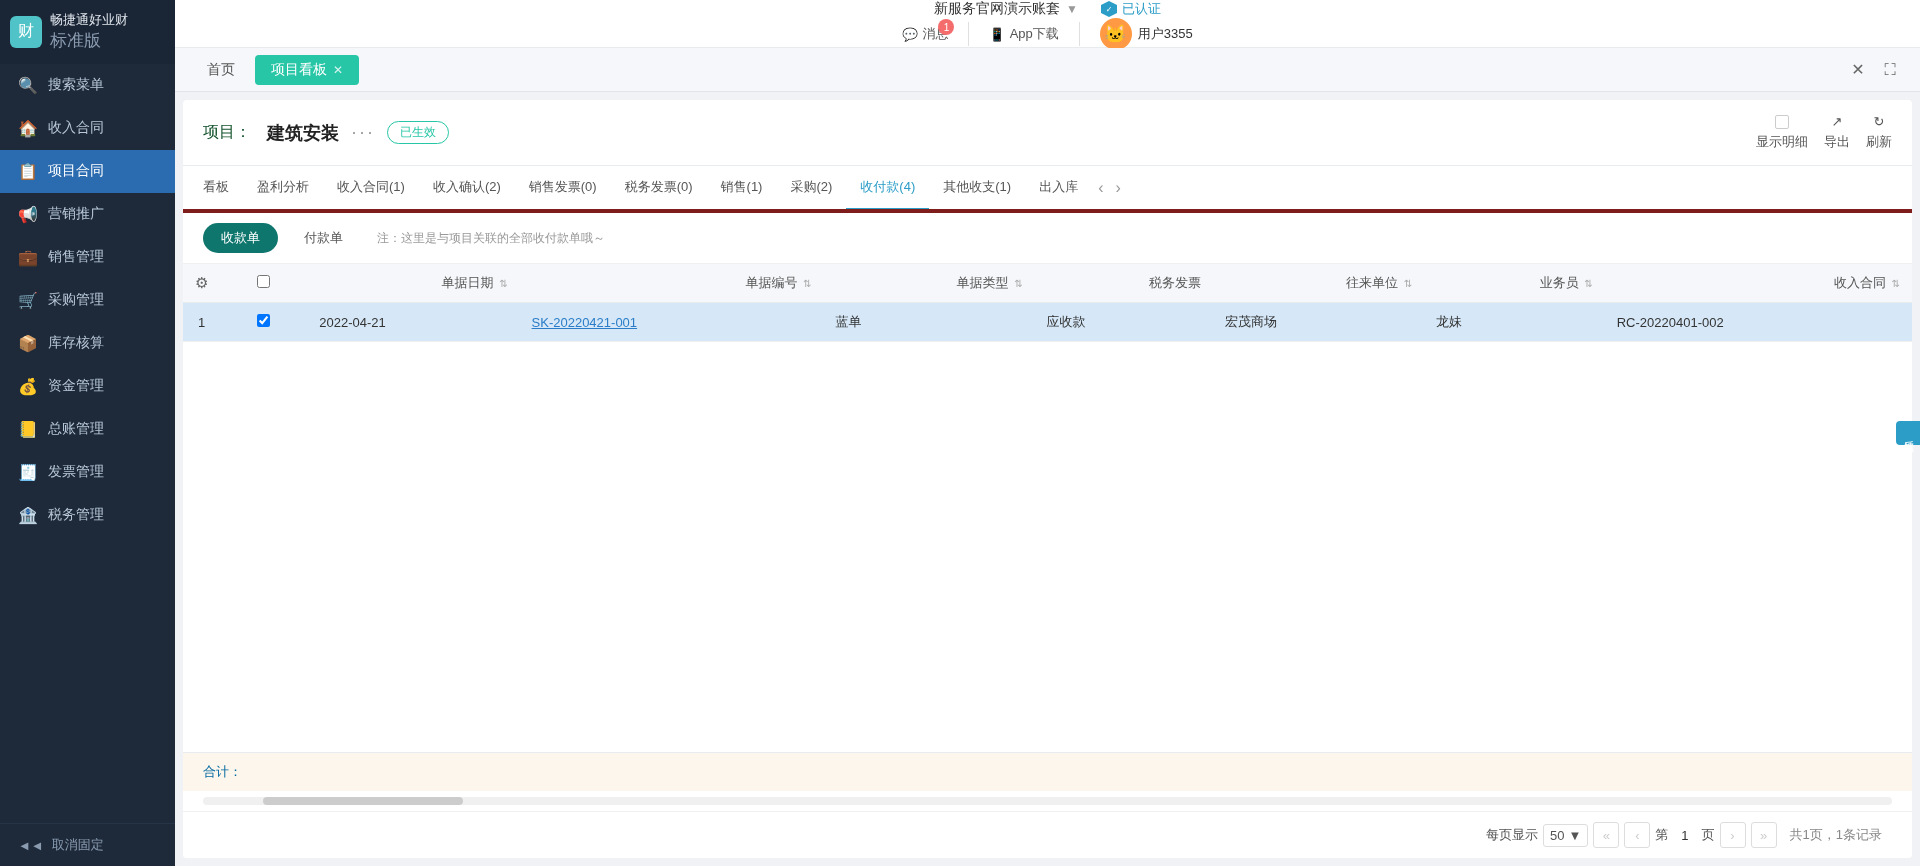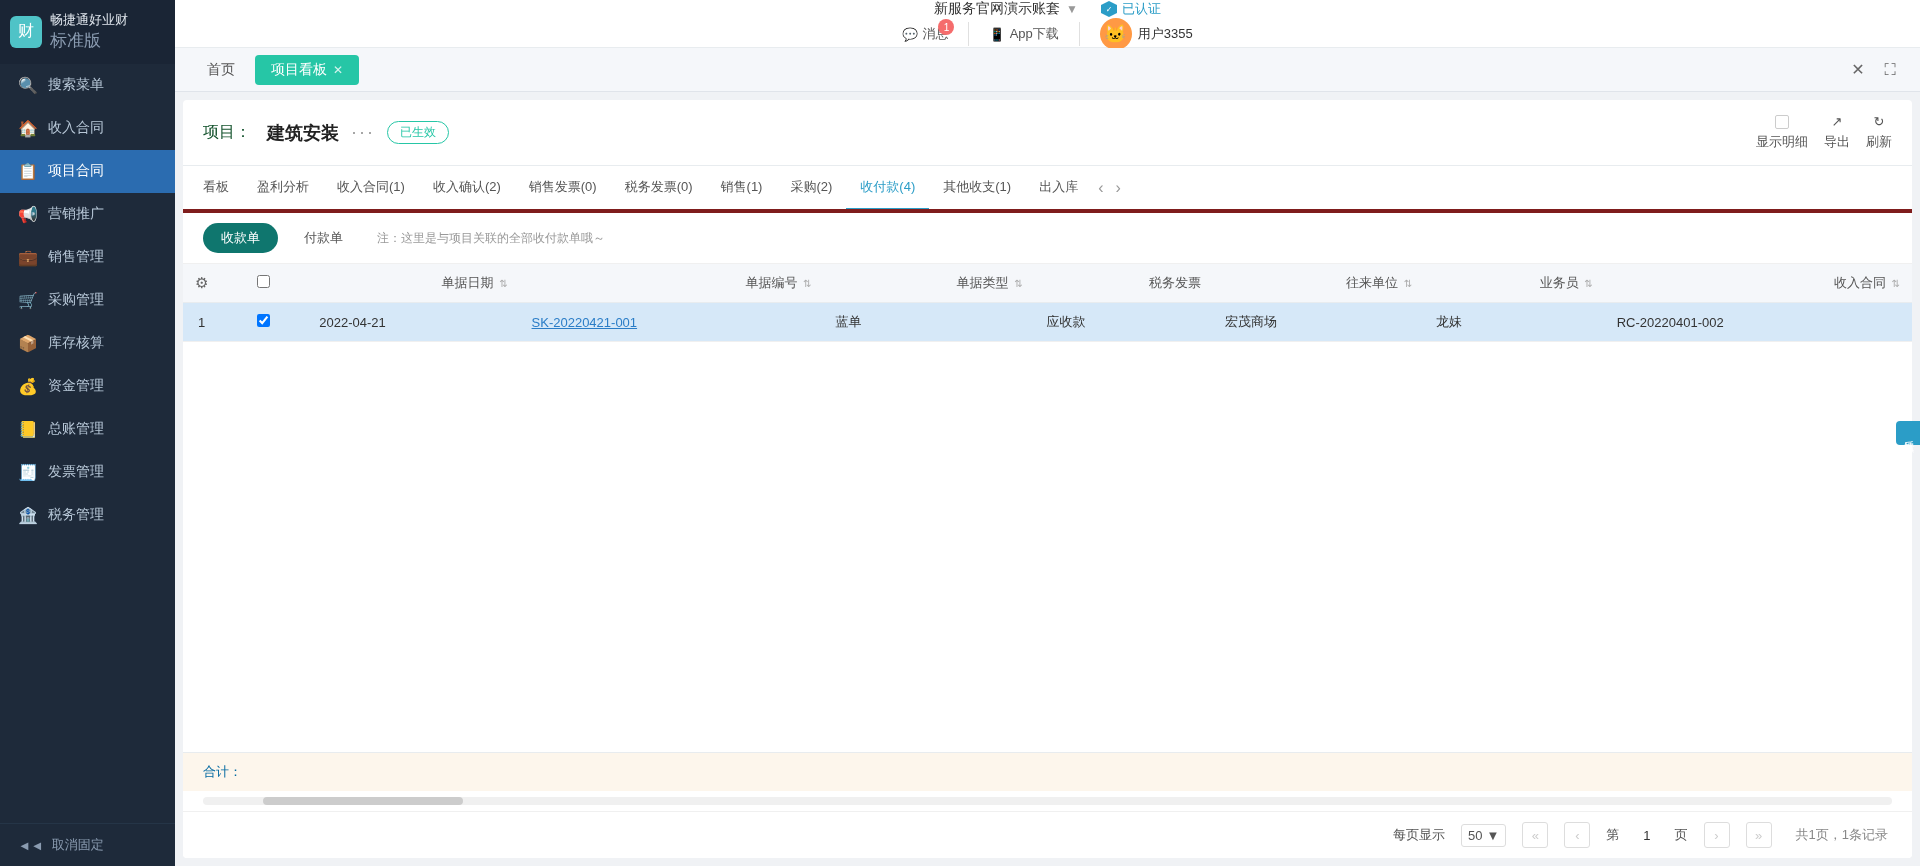--- a/index.html
+++ b/index.html
@@ -384,22 +384,22 @@
       background: #ccc;
       border-radius: 4px;
       margin-left: 60px;
     }
 
     
     .pagination {
       display: flex;
       align-items: center;
       justify-content: flex-end;
-      padding: 10px 24px;
-      gap: 16px;
+      padding: 10px 30px;
+      gap: 5px;
       font-size: 13px;
       color: #555;
       border-top: 1px solid #f0f0f0;
       flex-shrink: 0;
       background: white;
     }
     .pag-label { color: #555; }
     .pag-select {
       border: 1px solid #ddd;
       border-radius: 3px;

